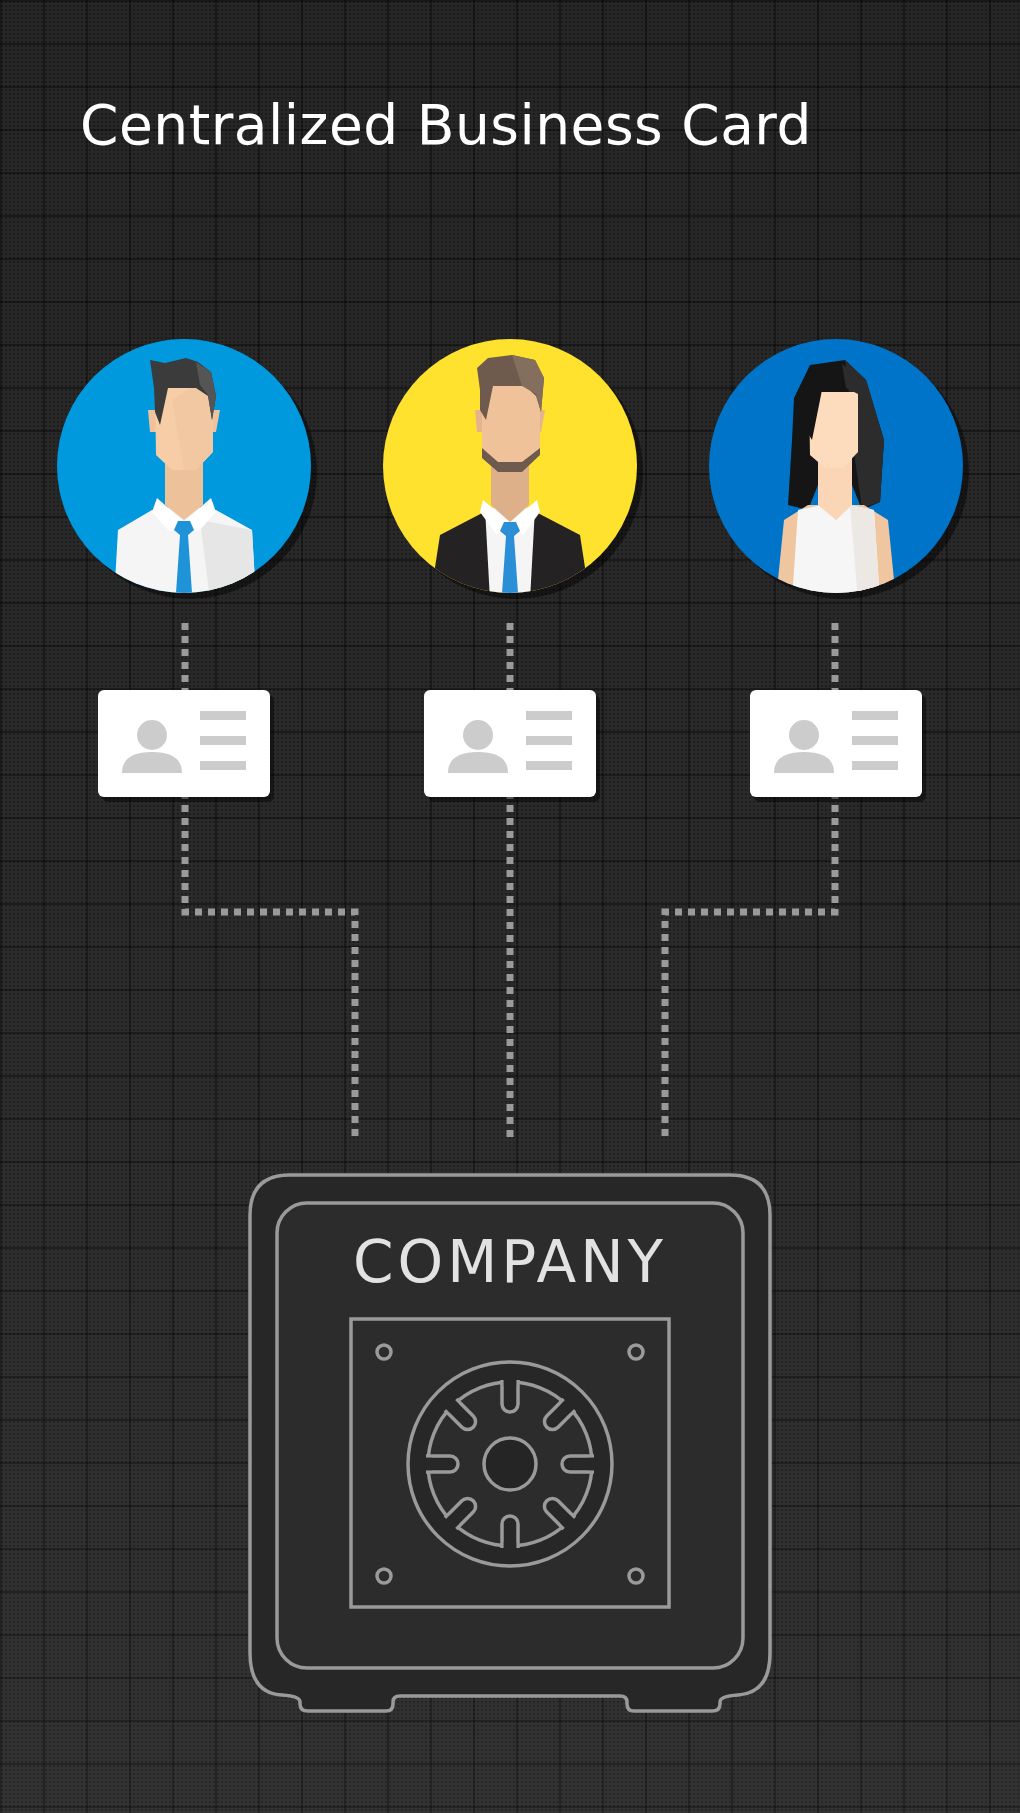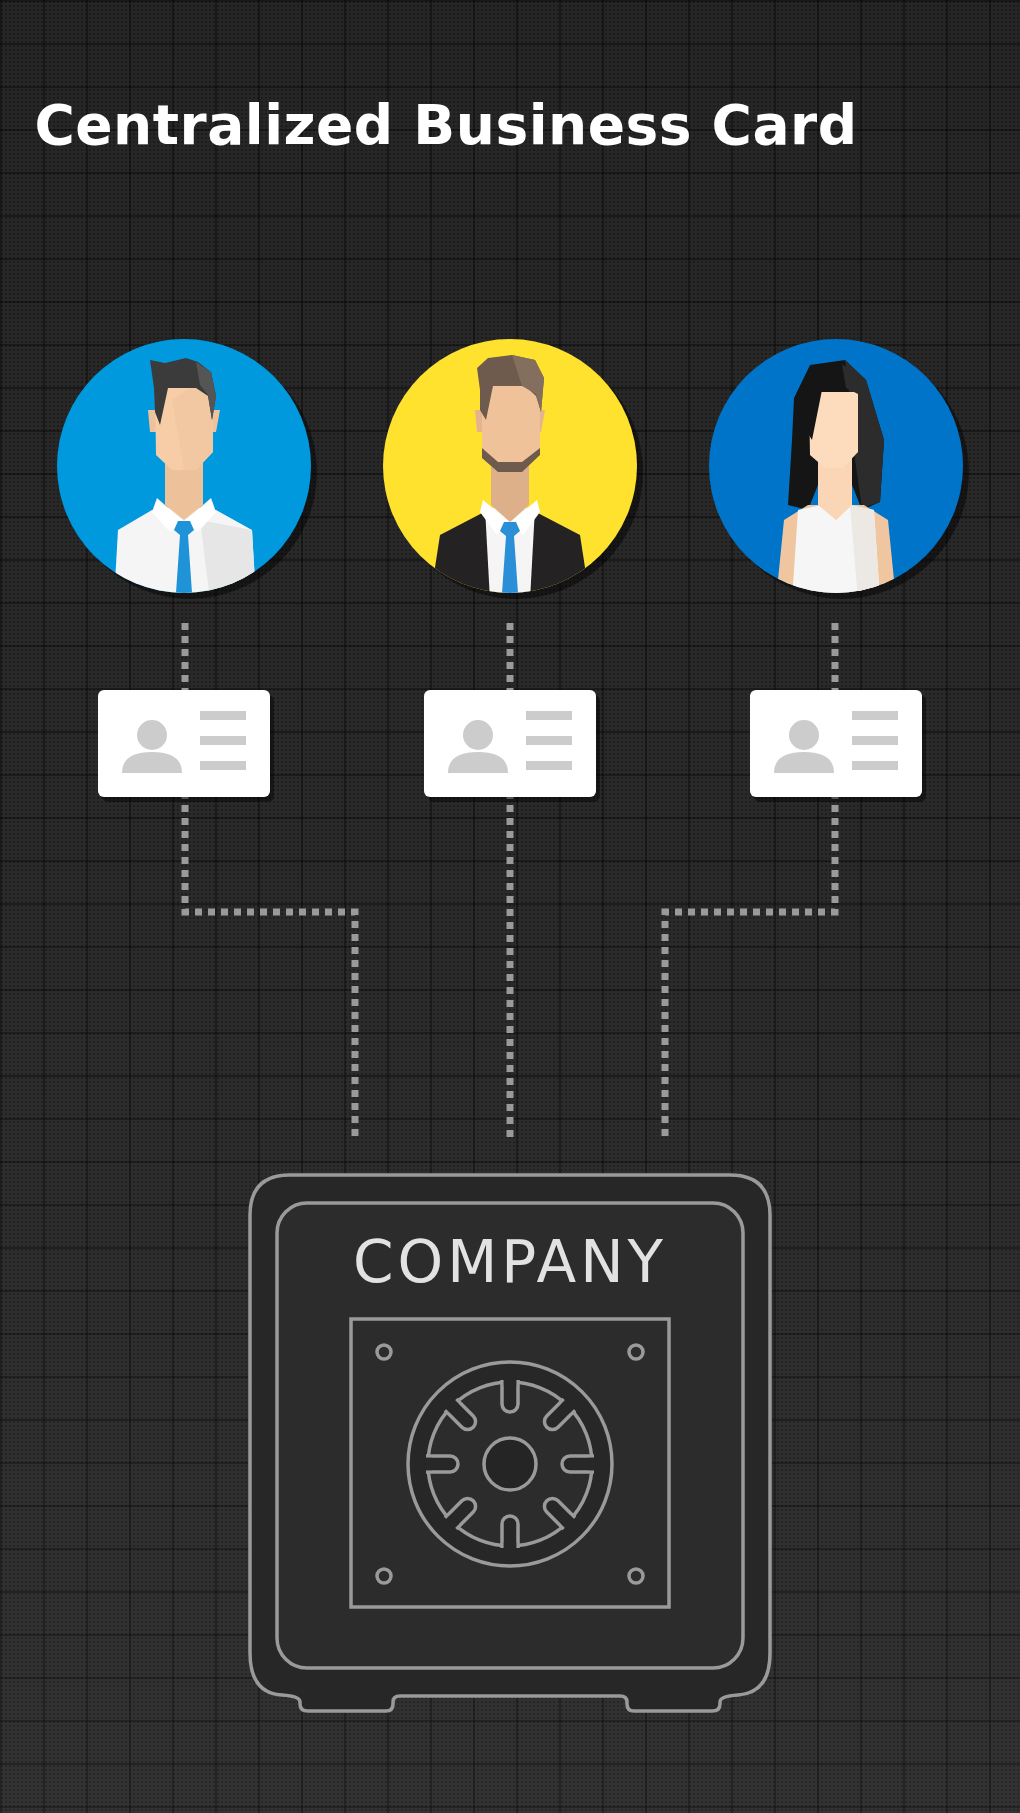--- a/index.html
+++ b/index.html
@@ -21,21 +21,21 @@
     font-family: "Liberation Sans", sans-serif;
   }
   .title {
     position: absolute;
     left: 0;
     top: 82px;
     width: 892px;
     text-align: center;
     color: #ffffff;
     font-family: "DejaVu Sans", sans-serif;
-    font-weight: 700;
+    font-weight: 400;
     font-size: 55px;
     line-height: 86px;
     letter-spacing: 0.5px;
     margin: 0;
   }
   .title span { display: block; }
   .stage {
     position: absolute;
     left: 0;
     top: 0;

